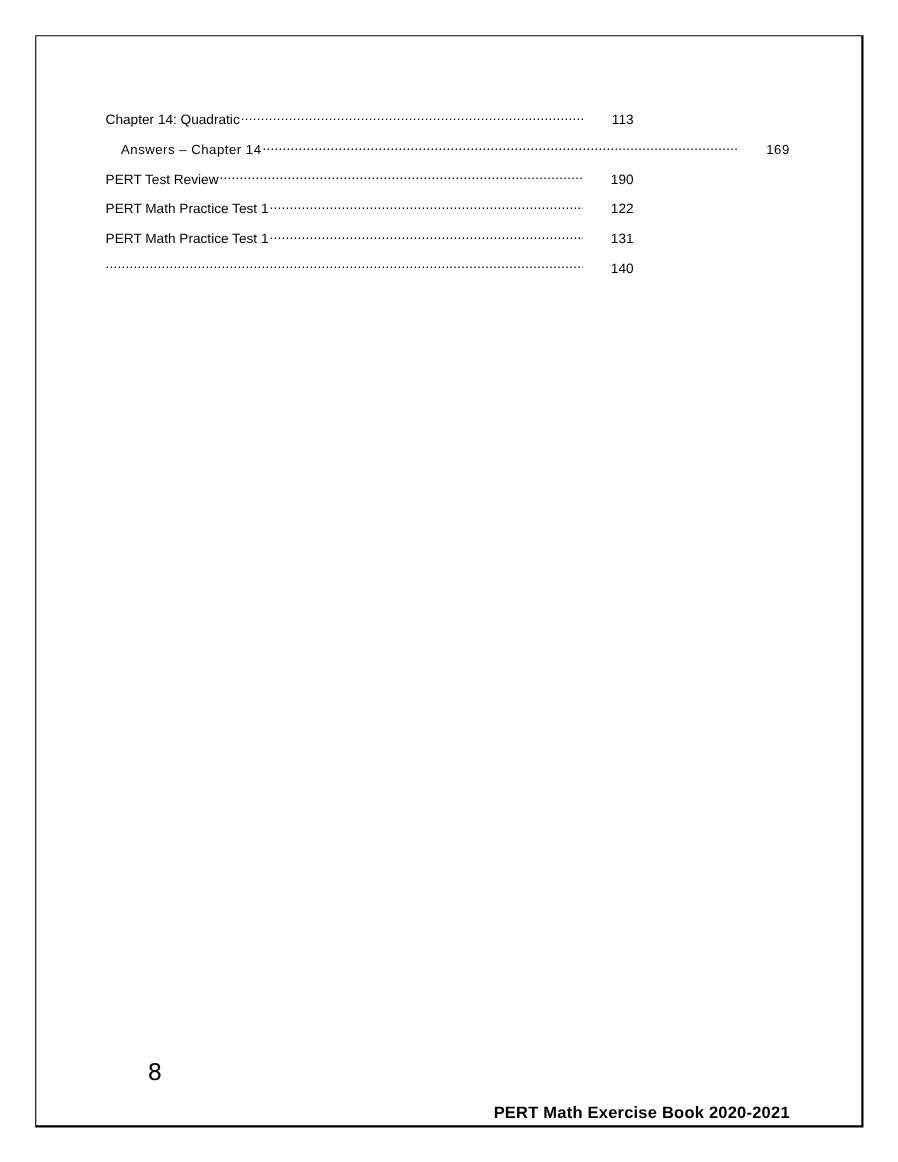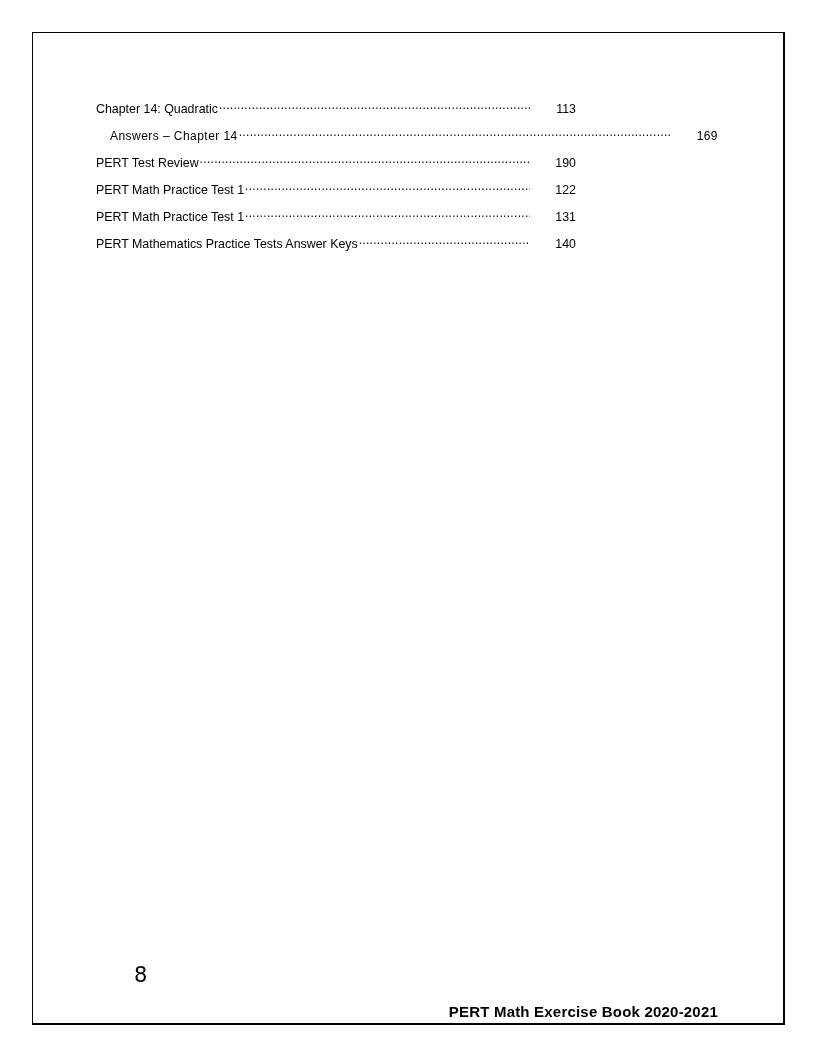--- a/index.html
+++ b/index.html
@@ -139,21 +139,20 @@
   <div class="toc-entry level-1">
     <div class="toc-row">
       <span class="toc-title">PERT Math Practice Test 1</span>
       <span class="toc-leader"></span>
       <span class="toc-page">131</span>
     </div>
   </div>
 
   <div class="toc-entry level-1">
     <div class="toc-row">
-      <span class="toc-title">PERT Mathematics Practice Tests  Answer Keys</span>
       <span class="toc-leader"></span>
       <span class="toc-page">140</span>
     </div>
   </div>
 
 
 </div>
 
 <div class="footer-page-number">8</div>
 <div class="footer-title">PERT Math Exercise Book 2020-2021</div>

